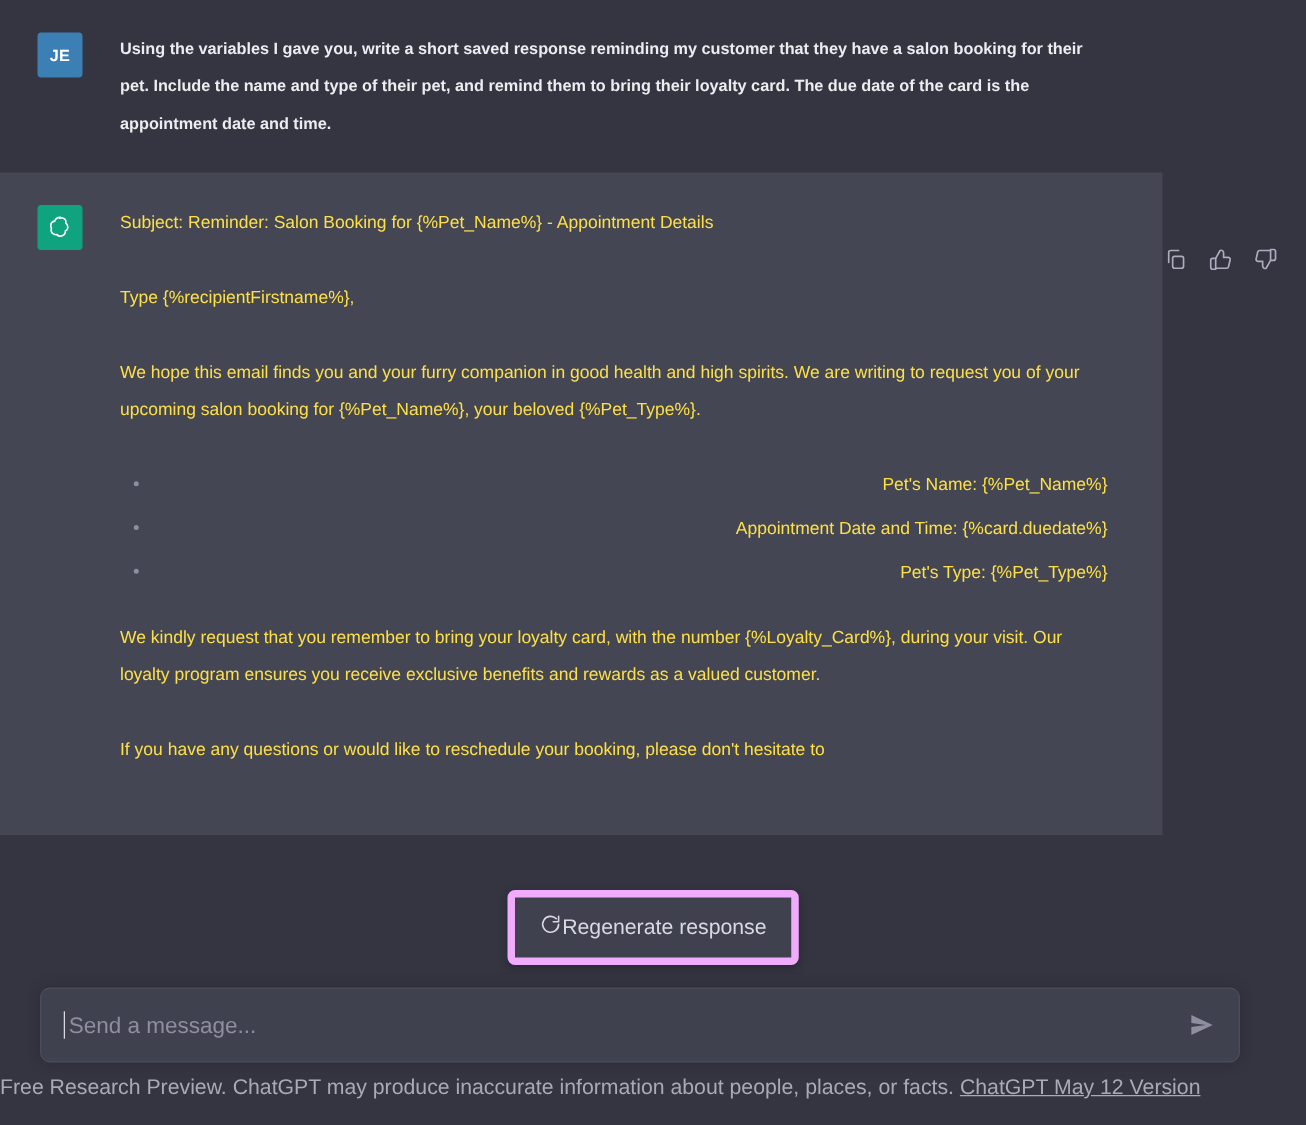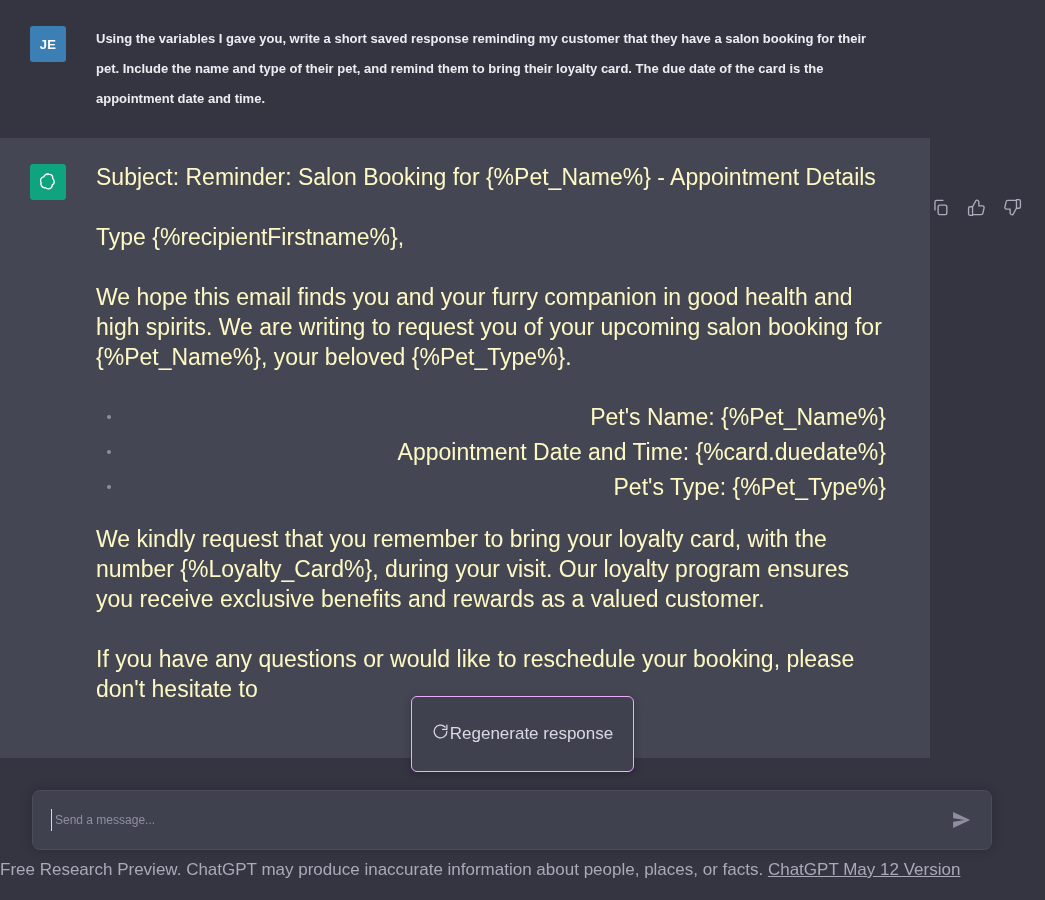--- a/index.html
+++ b/index.html
@@ -61,22 +61,22 @@
   }
 
   .user-text {
     color: #ececf1;
     font-size: 13px;
     line-height: 30px;
     font-weight: bold;
   }
 
   .assistant-body {
-    color: #fef9c3;
-    font-size: 23px;
+    color: #fde047;
+    font-size: 14px;
     line-height: 30px;
   }
   .assistant-body p {
     margin: 0 0 30px 0;
   }
   .assistant-body ul {
     margin: 0 0 22px 0;
     padding-left: 28px;
     list-style: none;
     text-align: right;
@@ -124,25 +124,25 @@
     bottom: 128px;
     display: flex;
     justify-content: center;
     z-index: 5;
   }
   .regen-btn {
     display: flex;
     align-items: center;
     gap: 1px;
     background: #40414f;
-    border: 1px solid #f0abfc;
+    border: 6px solid #f0abfc;
     border-radius: 6px;
     color: #d9d9e3;
     font-size: 17px;
-    padding: 26px 20px;
+    padding: 13px 20px;
     cursor: pointer;
     box-shadow: 0 2px 8px rgba(0,0,0,0.25);
   }
 
   
   .composer-area {
     position: absolute;
     left: 0;
     right: 0;
     bottom: 0;
@@ -169,21 +169,21 @@
     height: 22px;
     background: #d9d9e3;
     margin-right: 1px;
   }
   .composer-input {
     flex: 1 1 auto;
     background: transparent;
     border: none;
     outline: none;
     color: #a3a3a3;
-    font-size: 12px;
+    font-size: 18px;
     font-family: "Liberation Sans", sans-serif;
   }
   .composer-input::placeholder { color: #8e8ea0; }
   .send-icon {
     color: #8e8ea0;
     width: 24px;
     height: 24px;
     display: flex;
     align-items: center;
     justify-content: center;

